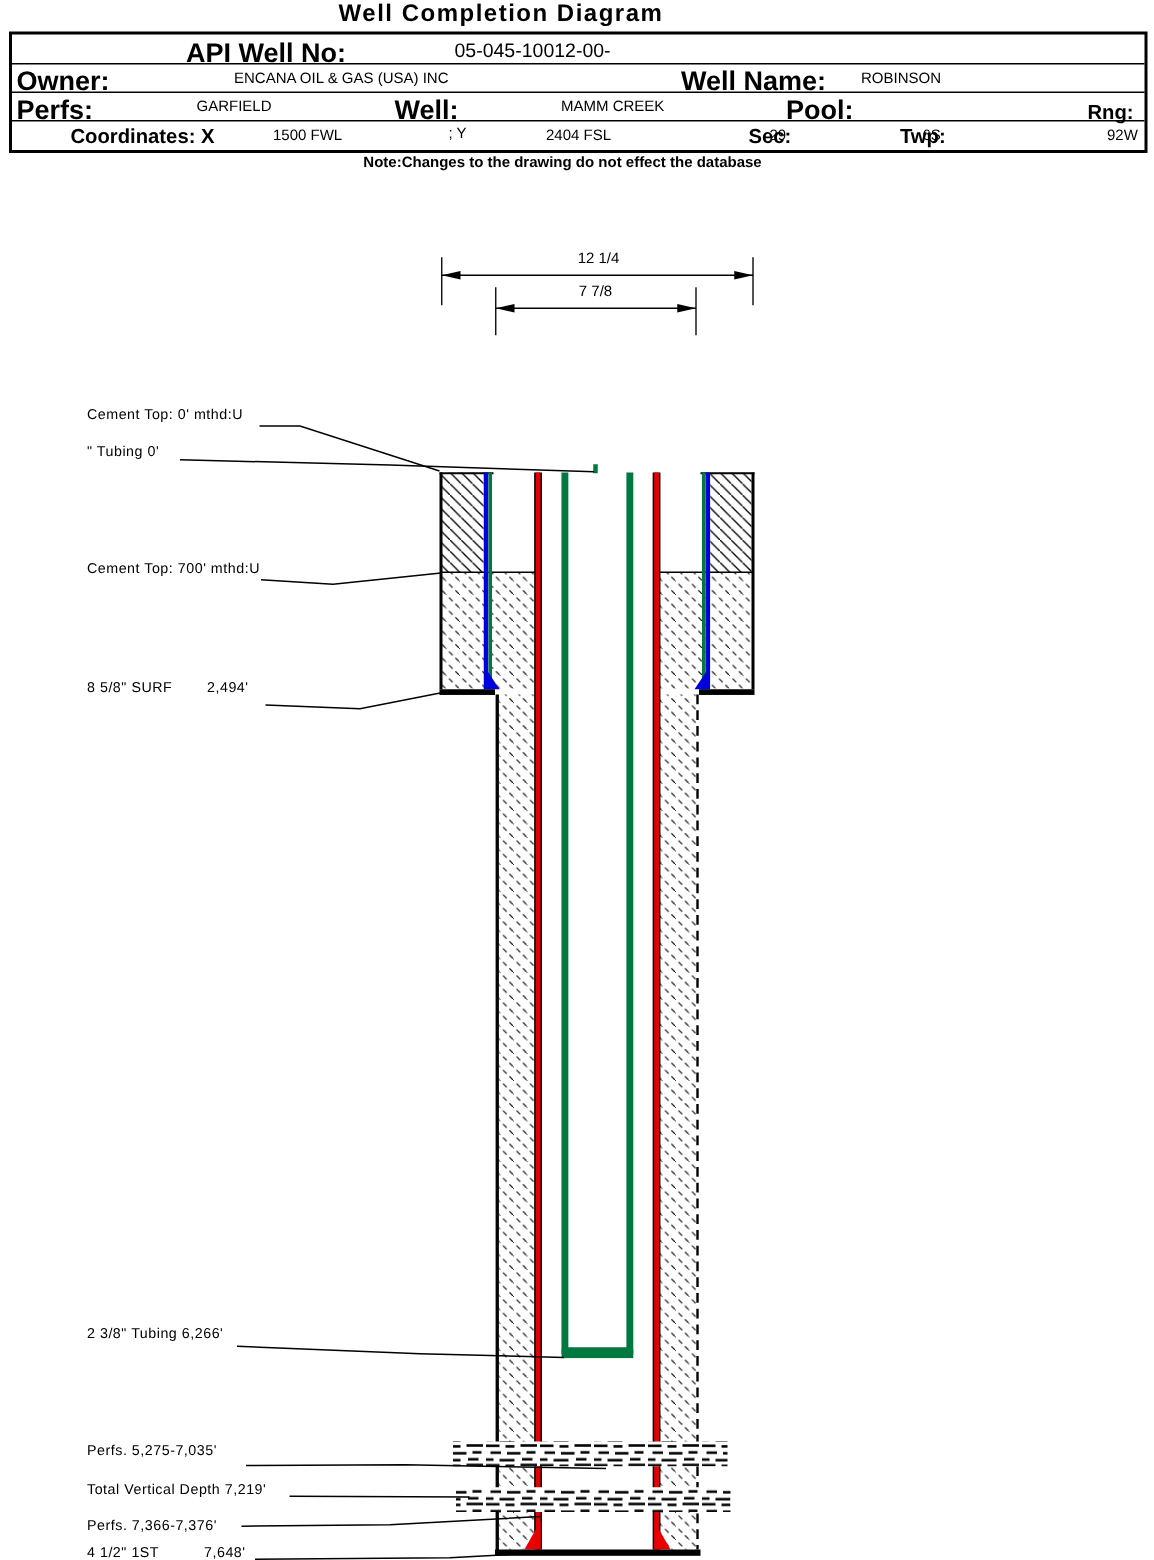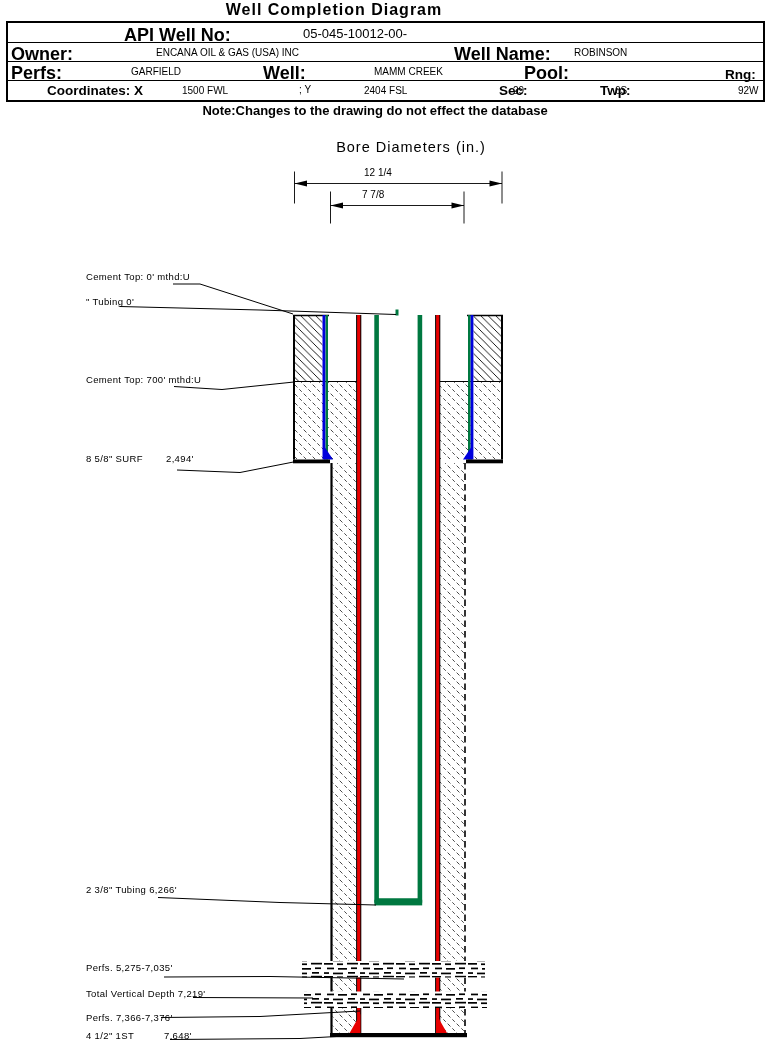--- a/index.html
+++ b/index.html
@@ -7,24 +7,24 @@
   .page{position:relative;width:769px;height:1040px;background:#fff;overflow:hidden;
         font-family:"Liberation Sans","DejaVu Sans",sans-serif;color:#000;}
   .abs{position:absolute;white-space:nowrap;}
   .page-title{left:0;top:1px;width:668px;text-align:center;font-size:16px;font-weight:bold;letter-spacing:1px;}
   .hdr-table{left:6px;top:21px;width:755px;height:77px;border:2px solid #000;}
   .hdr-row-line{position:absolute;left:0;width:100%;height:0;border-top:1.5px solid #000;}
   .lbl{font-weight:bold;font-size:18px;}
   .lbl-sm{font-weight:bold;font-size:13.5px;margin-left:36px;}
   .val{font-size:10px;}
   .val-lg{font-size:13px;}
-  .note{left:0;top:103px;width:750px;text-align:center;font-size:13px;font-weight:bold;}
+  .note{left:0;top:103px;width:750px;text-align:center;font-size:10px;font-weight:bold;}
   .bore-title{left:311px;top:139px;width:200px;text-align:center;font-size:14.5px;letter-spacing:1px;}
-  .dim-label{font-size:10px;width:70px;text-align:left;}
-  .ann{font-size:9.5px;letter-spacing:0.35px;margin-left:28px;}
+  .dim-label{font-size:10px;width:70px;text-align:center;}
+  .ann{font-size:9.5px;letter-spacing:0.35px;}
   svg{position:absolute;left:0;top:0;}
 </style>
 </head>
 <body>
 
 <div class="page">
 
   <div class="abs page-title">Well Completion Diagram</div>
 
   <div class="abs hdr-table">
@@ -54,21 +54,20 @@
     <span class="abs lbl-sm" style="left:455px;top:60px">Sec:</span>
     <span class="abs val" style="left:505px;top:62px">29</span>
     <span class="abs lbl-sm" style="left:556px;top:60px">Twp:</span>
     <span class="abs val" style="left:607px;top:62px">6S</span>
     <span class="abs lbl-sm" style="left:681px;top:44px">Rng:</span>
     <span class="abs val" style="left:730px;top:62px">92W</span>
   </div>
 
   <div class="abs note">Note:Changes to the drawing do not effect the database</div>
 
-  <div class="abs bore-title">Bore Diameters (in.)</div>
   <div class="abs dim-label" style="left:364px;top:167px">12 1/4</div>
   <div class="abs dim-label" style="left:362px;top:189px">7 7/8</div>
 
   <svg width="769" height="1040" viewBox="0 0 769 1040">
     <defs>
       <pattern id="hA" width="7.5" height="7.5" patternUnits="userSpaceOnUse">
         <path d="M-1,-1 L8.5,8.5" stroke="#000" stroke-width="0.9" fill="none"></path>
       </pattern>
       <pattern id="hB" width="9" height="9" patternUnits="userSpaceOnUse">
         <path d="M-2,-2 L11,11" stroke="#1a1a1a" stroke-width="0.8" stroke-dasharray="3.5,2.6" fill="none"></path>

